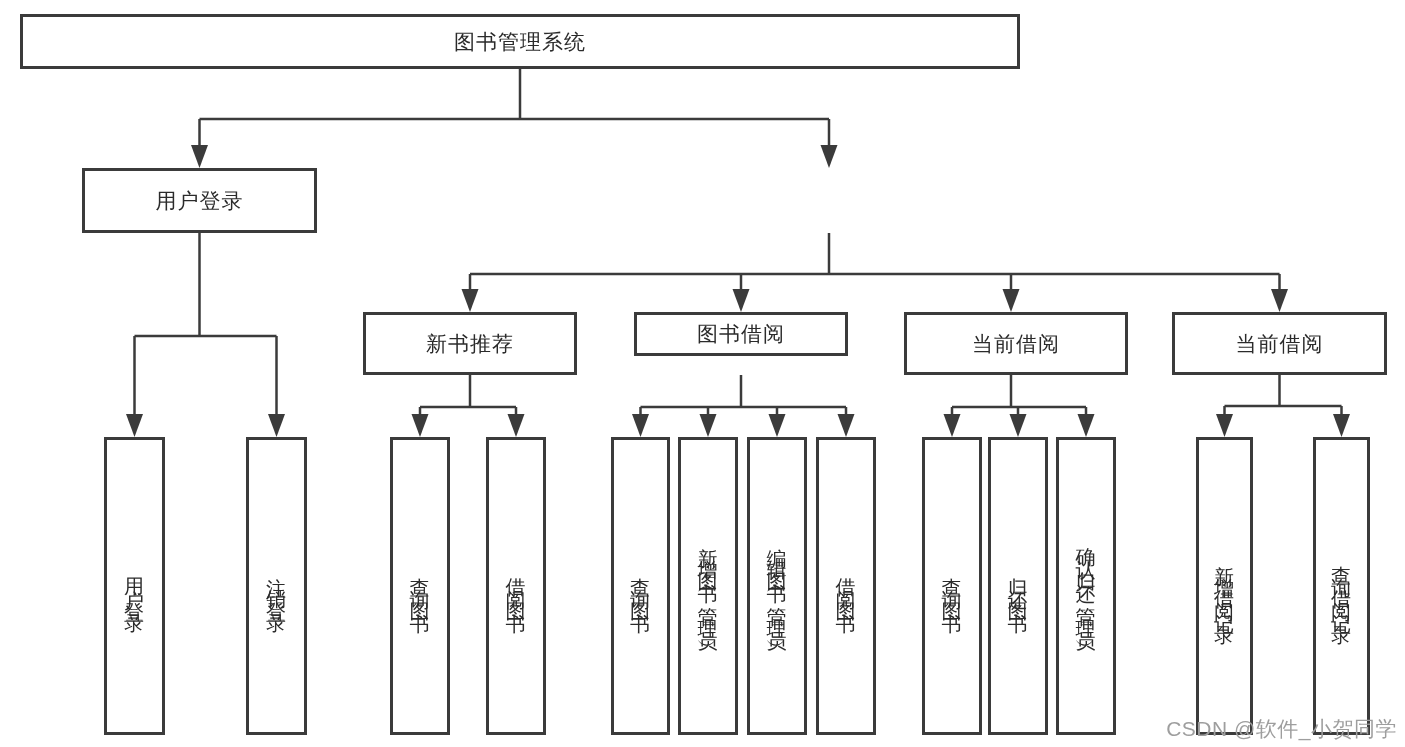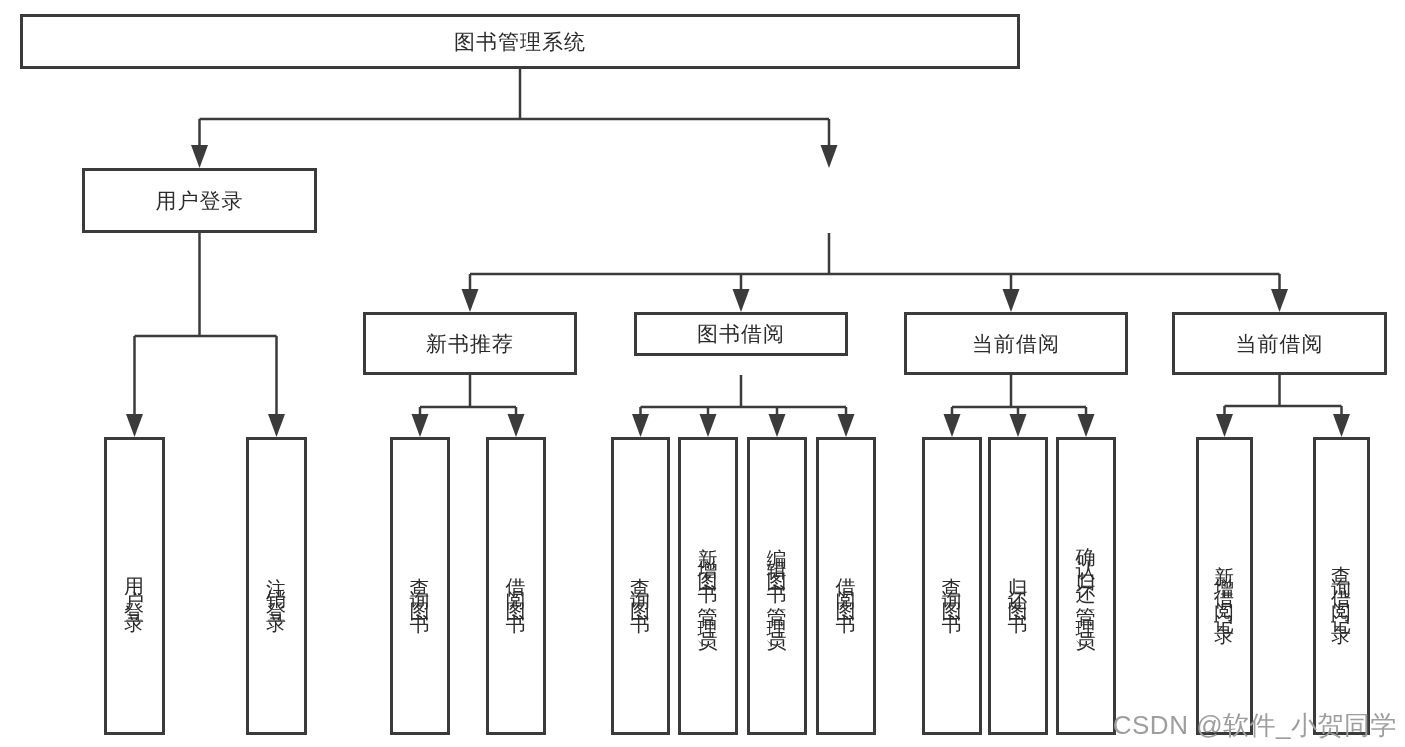--- a/index.html
+++ b/index.html
@@ -37,21 +37,21 @@
     writing-mode: vertical-rl;
     text-orientation: mixed;
     font-size: 20px;
     letter-spacing: 12px;
     line-height: 1;
   }
   .watermark {
     position: absolute;
     right: 8px;
     bottom: 4px;
-    font-size: 26px;
+    font-size: 21px;
     color: #9e9e9e;
     letter-spacing: 0.5px;
     white-space: nowrap;
   }
 </style>
 </head>
 <body>
 
 <div class="stage">
 

